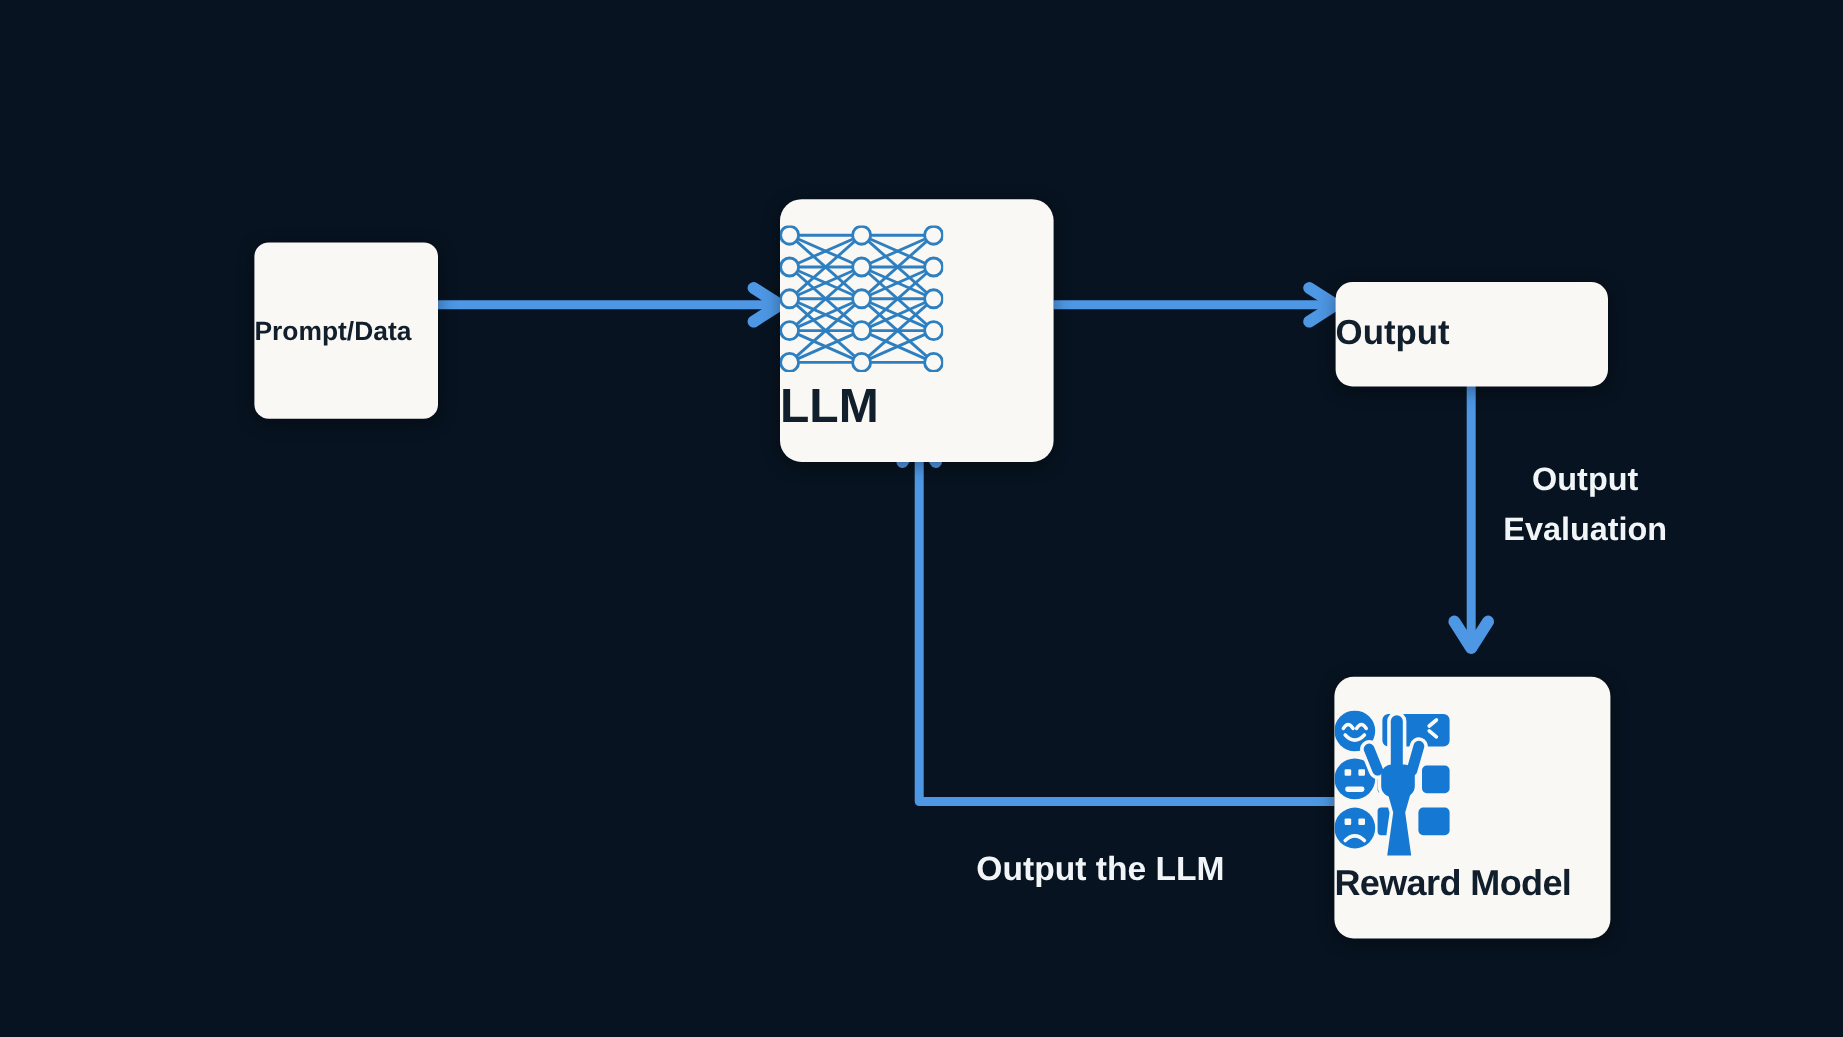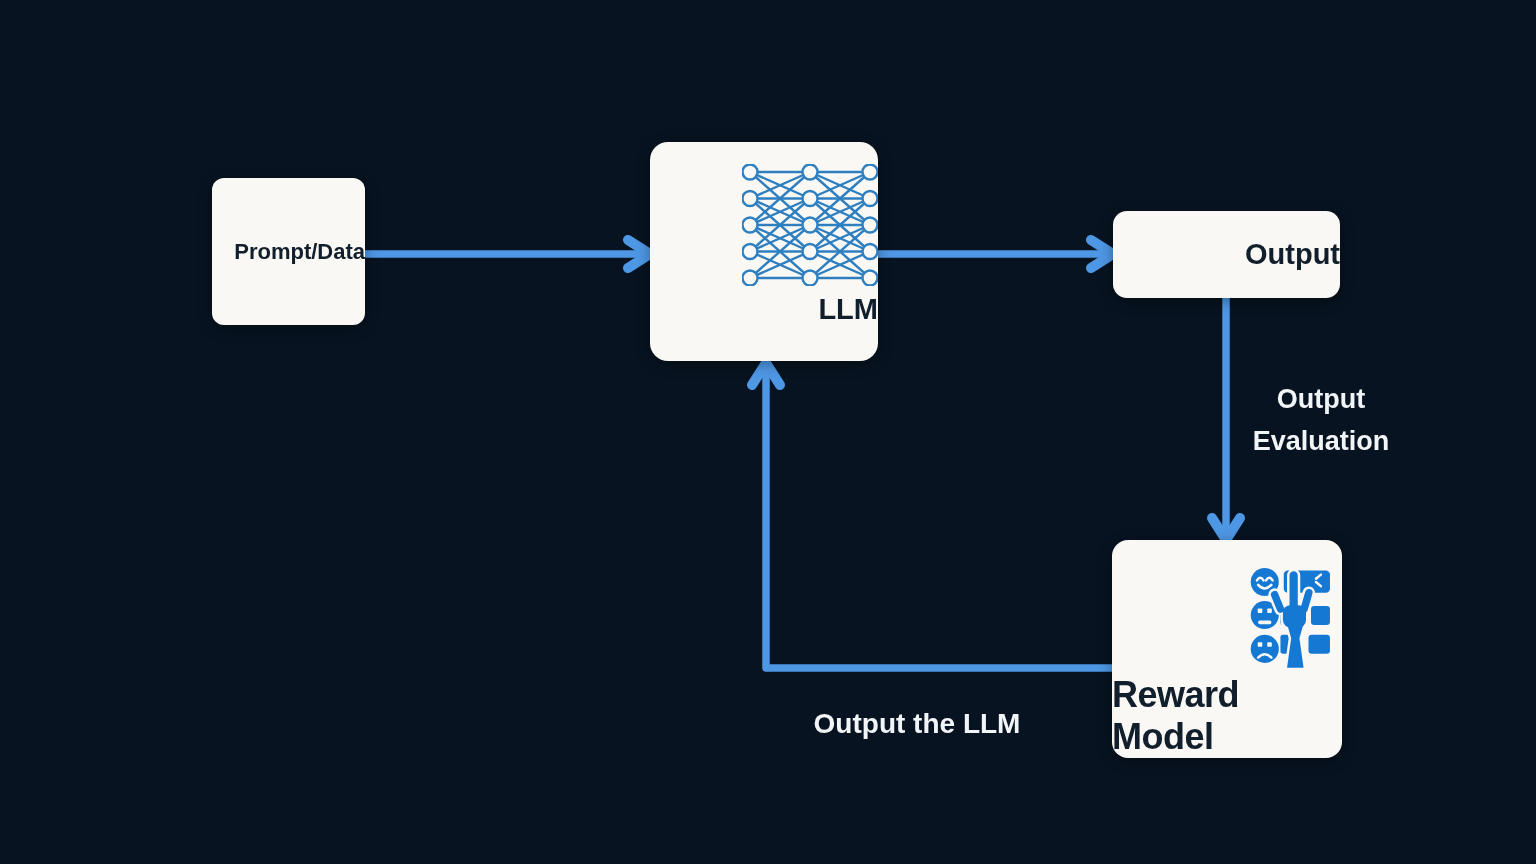--- a/index.html
+++ b/index.html
@@ -28,30 +28,31 @@
     fill: none;
     stroke-linecap: round;
     stroke-linejoin: round;
   }
 
   .box {
     position: absolute;
     background: var(--box-fill, #faf8f5);
     color: var(--box-text, #111e2b);
     display: flex; flex-direction: column;
-    align-items: flex-end; justify-content: center;
+    align-items: flex-start; justify-content: center;
     font-weight: 700;
     box-shadow: 0 3px 14px rgba(0,0,0,0.35);
+    margin-top: 24px;
   }
   .box-prompt { left: 212px; top: 178px; width: 153px; height: 147px; border-radius: 12px; font-size: 22px; }
-  .box-llm    { left: 650px; top: 142px; width: 228px; height: 219px; border-radius: 18px; font-size: 29px;
+  .box-llm    { left: 650px; top: 142px; width: 228px; height: 219px; border-radius: 18px; font-size: 40px;
                 justify-content: flex-start; padding-top: 22px; }
   .box-llm .node-label { margin-top: 7px; }
   .box-output { left: 1113px; top: 211px; width: 227px; height: 87px; border-radius: 14px; font-size: 29px; }
-  .box-reward { left: 1112px; top: 540px; width: 230px; height: 218px; border-radius: 16px; font-size: 36px;
+  .box-reward { left: 1112px; top: 540px; width: 230px; height: 218px; border-radius: 16px; font-size: 30px;
                 justify-content: flex-start; padding-top: 28px; letter-spacing: -0.5px; }
   .box-reward .node-label { margin-top: 2px; }
 
   .float-label {
     position: absolute;
     color: var(--light-text, #f2f5f8);
     font-weight: 700;
     text-align: center;
     white-space: pre-line;
   }

